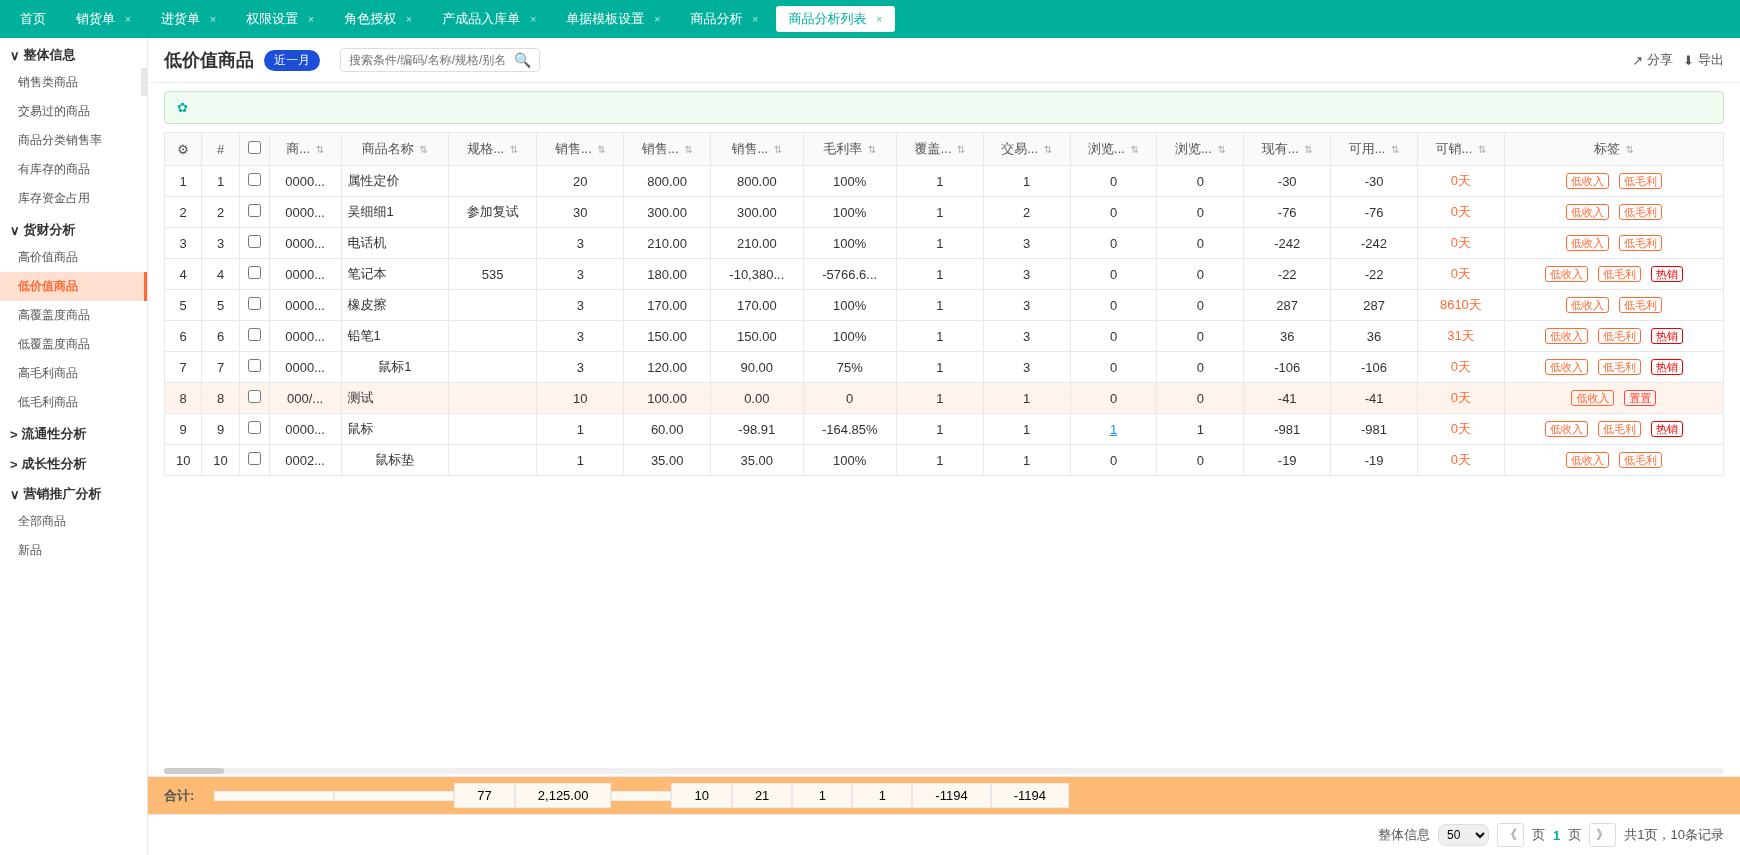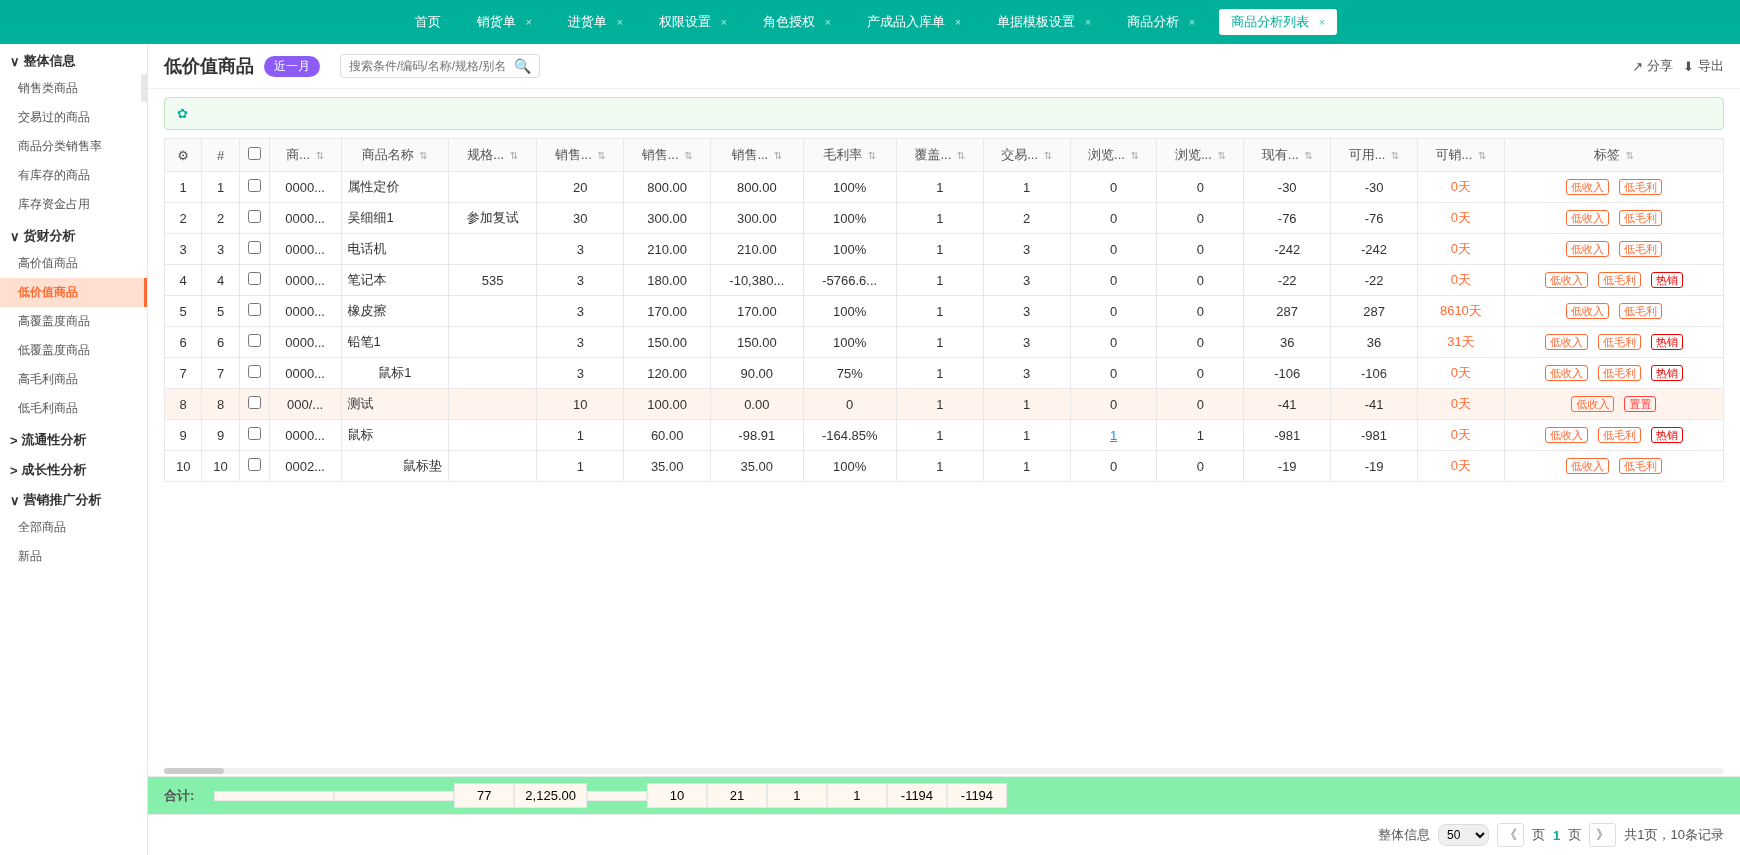--- a/index.html
+++ b/index.html
@@ -3,25 +3,24 @@
   <meta charset="utf-8">
   <style>
     * { box-sizing: border-box; margin: 0; padding: 0; font-family: 'Microsoft YaHei', Arial, sans-serif; font-size: 13px; }
     body { background: #f5f5f5; overflow: hidden; height: 855px; display: flex; flex-direction: column; }
 
     
     .top-nav {
       background: #00b09b;
       display: flex;
       align-items: center;
-      height: 44px;
+      height: 38px;
       padding: 0 8px;
-      gap: 12px;
+      gap: 6px;
       flex-shrink: 0;
-      justify-content: center;
     }
     .nav-item {
       color: #fff;
       padding: 4px 12px;
       cursor: pointer;
       border-radius: 3px;
       white-space: nowrap;
       font-size: 13px;
     }
     .nav-item.active { background: #fff; color: #00b09b; }
@@ -75,21 +74,21 @@
       padding: 10px 16px;
       border-bottom: 1px solid #f0f0f0;
       gap: 10px;
     }
     .page-title {
       font-size: 18px;
       font-weight: bold;
       color: #333;
     }
     .tag-btn {
-      background: #8b5cf6;
+      background: #1d4ed8;
       color: #fff;
       border: none;
       border-radius: 12px;
       padding: 2px 10px;
       font-size: 12px;
       cursor: pointer;
     }
     .search-box {
       display: flex;
       align-items: center;
@@ -180,30 +179,30 @@
     .tag-orange { color: #ff6b35; border-color: #ff6b35; }
     .tag-red { color: #e00; border-color: #e00; }
     .tag-hotred { color: #ff4444; border-color: #ff4444; }
     .text-orange { color: #ff6b35; }
     .text-link { color: #1890ff; text-decoration: underline; cursor: pointer; }
     .checkbox-cell { width: 30px; }
     input[type="checkbox"] { cursor: pointer; }
 
     
     .footer-total {
-      background: #86efac;
+      background: #fdba74;
       border-top: 1px solid #e8e8e8;
       padding: 6px 16px;
       display: flex;
       align-items: center;
       font-size: 12px;
     }
     .footer-total .label { font-weight: bold; color: #555; margin-right: 20px; }
     .footer-cell {
-      padding: 4px 10px;
+      padding: 4px 22px;
       text-align: center;
       border: 1px solid #e8e8e8;
       background: #fff8f0;
       min-width: 60px;
     }
 
     
     .pagination {
       display: flex;
       align-items: center;
@@ -518,21 +517,21 @@
     <td>-981</td>
     <td>-981</td>
     <td class="text-orange">0天</td>
     <td><span class="tag-label tag-orange">低收入</span><span class="tag-label tag-orange">低毛利</span><span class="tag-label tag-red">热销</span></td>
   </tr>
             <tr>
     <td>10</td>
     <td>10</td>
     <td class="checkbox-cell"><input type="checkbox" style=""></td>
     <td>0002...</td>
-    <td style="text-align:right;">鼠标垫</td>
+    <td style="text-align:center;">鼠标垫</td>
     <td></td>
     <td>1</td>
     <td>35.00</td>
     <td>35.00</td>
     <td>100%</td>
     <td>1</td>
     <td>1</td>
     <td>0</td>
     <td>0</td>
     <td>-19</td>

